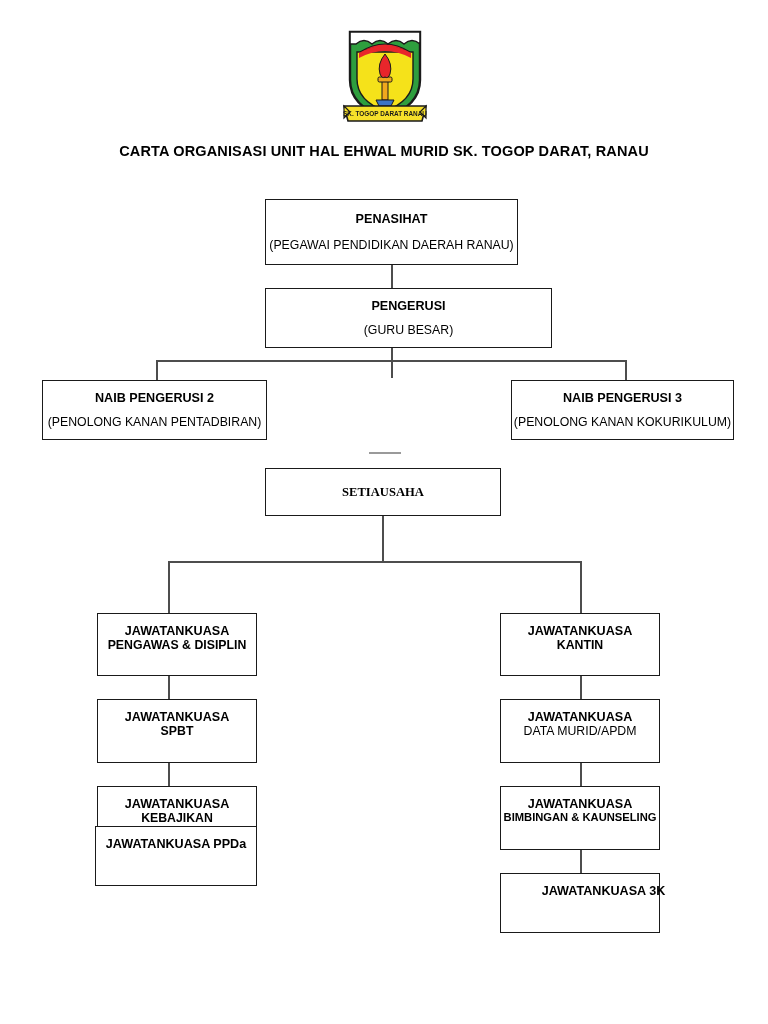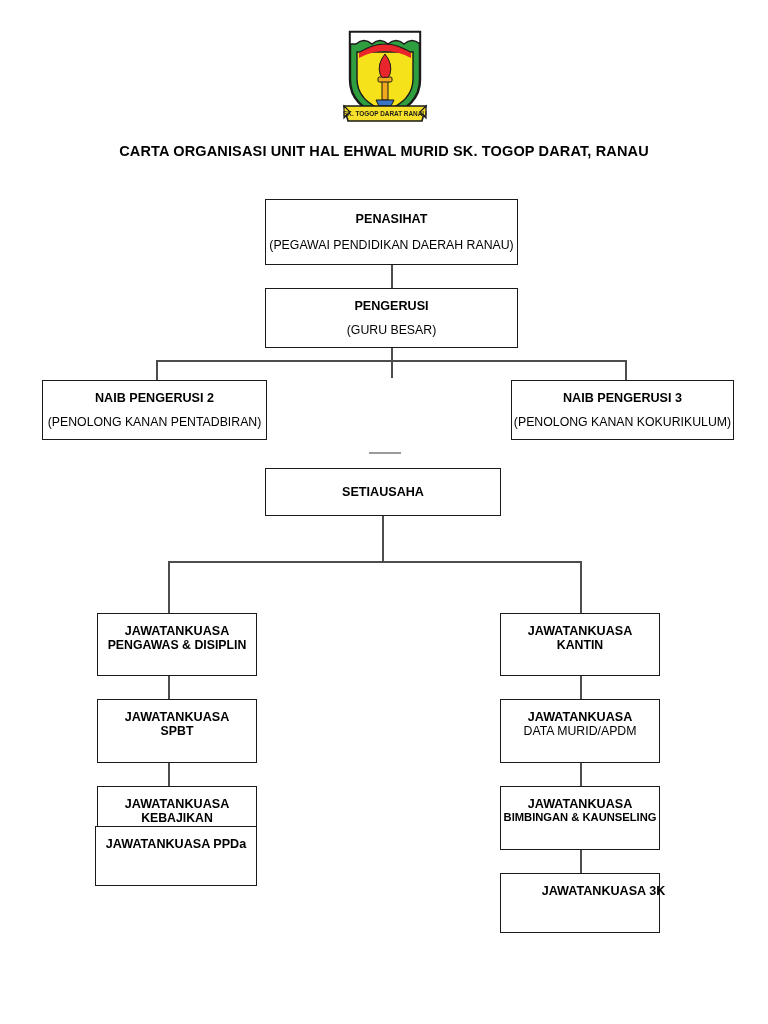--- a/index.html
+++ b/index.html
@@ -83,20 +83,21 @@
     flex-direction: column;
     justify-content: flex-start;
     align-items: center;
     padding-top: 10px;
   }
   .node.center-one {
     display: flex;
     flex-direction: column;
     justify-content: center;
     align-items: center;
+    font-family: Liberation Serif, serif;
   }
 
   
   .conn {
     position: absolute;
     background: #4d4d4d;
     z-index: 1;
   }
   .conn.v { width: 1.6px; }
   .conn.h { height: 1.6px; }
@@ -158,21 +159,21 @@
 
   <div class="conn v" style="left:580px; top:676px; height:23px;"></div>
   <div class="conn v" style="left:580px; top:763px; height:23px;"></div>
   <div class="conn v" style="left:580px; top:850px; height:23px;"></div>
 
   <div class="node two-row" style="left:265px; top:199px; width:253px; height:66px;">
     <div class="line1">PENASIHAT</div>
     <div class="line2">(PEGAWAI PENDIDIKAN DAERAH RANAU)</div>
   </div>
 
-  <div class="node two-row" style="left:265px; top:288px; width:253px; height:60px;">
+  <div class="node two-row" style="left:265px; top:288px; width:287px; height:60px;">
     <div class="line1">PENGERUSI</div>
     <div class="line2">(GURU BESAR)</div>
   </div>
 
   <div class="node two-row" style="left:42px; top:380px; width:225px; height:60px;">
     <div class="line1">NAIB PENGERUSI 2</div>
     <div class="line2">(PENOLONG KANAN PENTADBIRAN)</div>
   </div>
 
 

